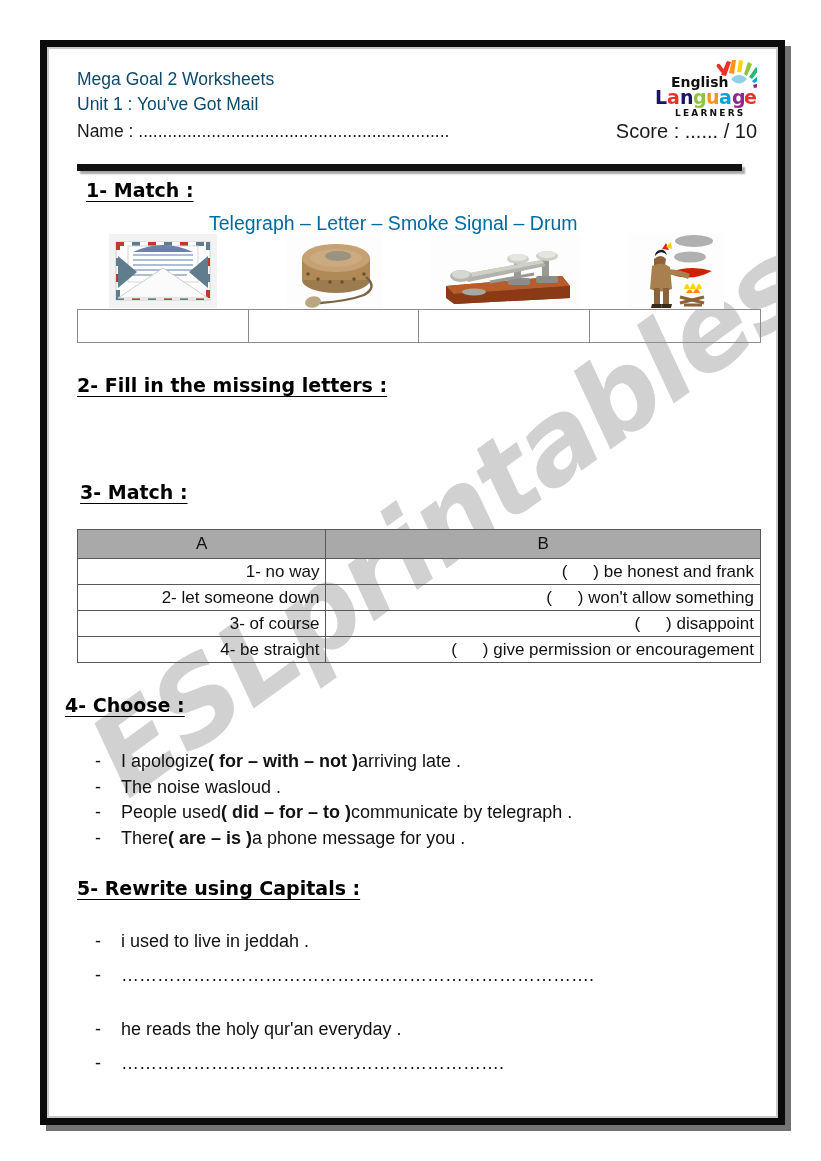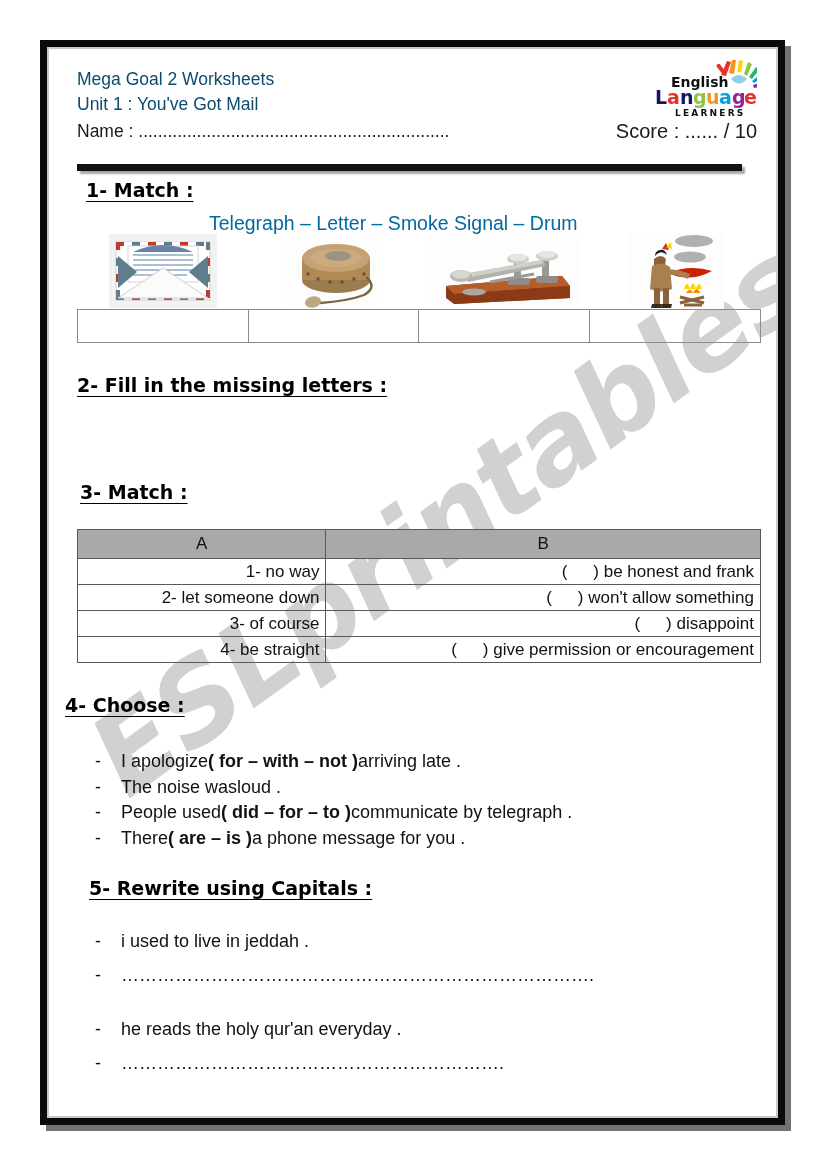--- a/index.html
+++ b/index.html
@@ -476,21 +476,21 @@
             <span> communicate by telegraph .</span>
         </div>
         <div class="li-row">
           <span class="li-dash">-</span>
           <span>There </span>
             <b>( are – is )</b>
             <span> a phone message for you .</span>
         </div>
       </div>
 
-      <div class="sec-h" style="left:28px; top:828px;margin-left:12px;">5- Rewrite using Capitals :</div>
+      <div class="sec-h" style="left:28px; top:828px;">5- Rewrite using Capitals :</div>
 
       <div class="rewrite-list">
         <div class="rw-line">
           <span class="li-dash">-</span>
           <span>i used to live in jeddah  .</span>
         </div>
         <div class="rw-line">
           <span class="li-dash">-</span>
           <span>…………………………………………………………………….</span>
         </div>

